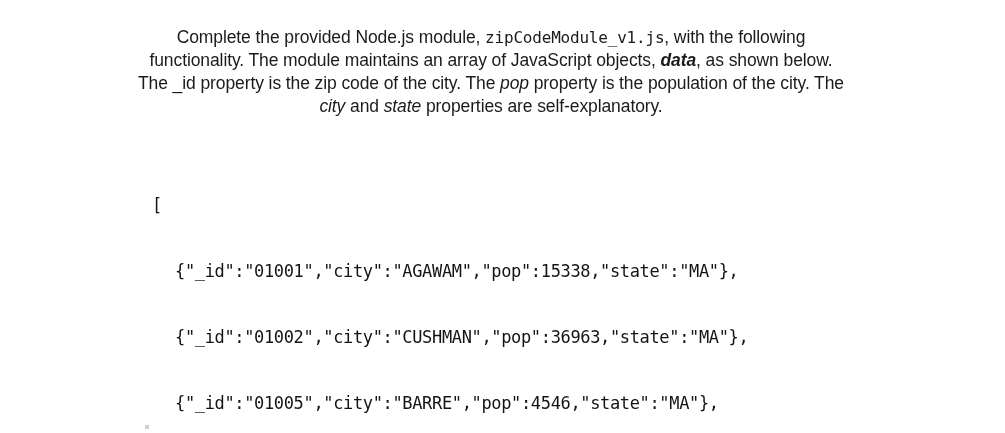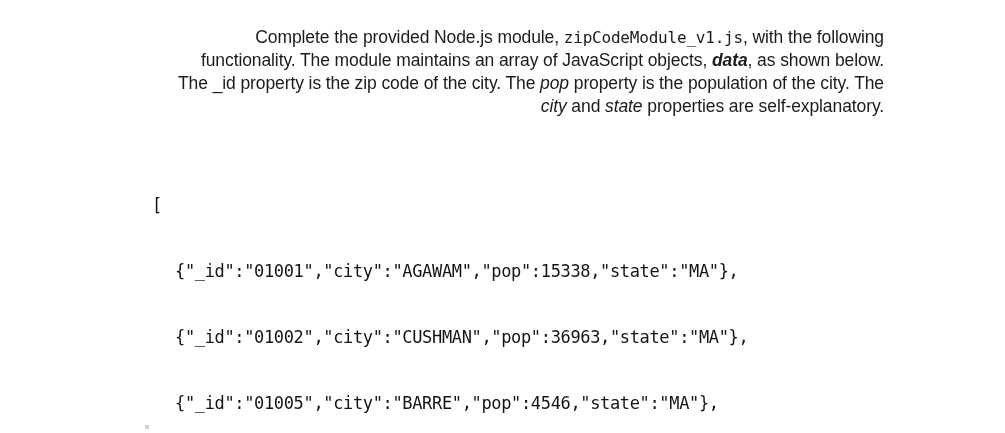--- a/index.html
+++ b/index.html
@@ -29,22 +29,21 @@
   #prompt {
     position: absolute;
     left: 138px;
     top: 8px;
     width: 706px;
     font-family: "Liberation Sans", sans-serif;
     font-size: 17.5px;
     line-height: 23.2px;
     color: #1b1b1b;
     letter-spacing: -0.1px;
-    text-align: right;
-    margin-left: 40px;
+    text-align: center;
   }
   #prompt .mono-inline {
     font-family: "DejaVu Sans Mono", monospace;
     font-size: 16px;
     letter-spacing: -0.2px;
   }
   #prompt .bi {
     font-weight: bold;
     font-style: italic;
   }

